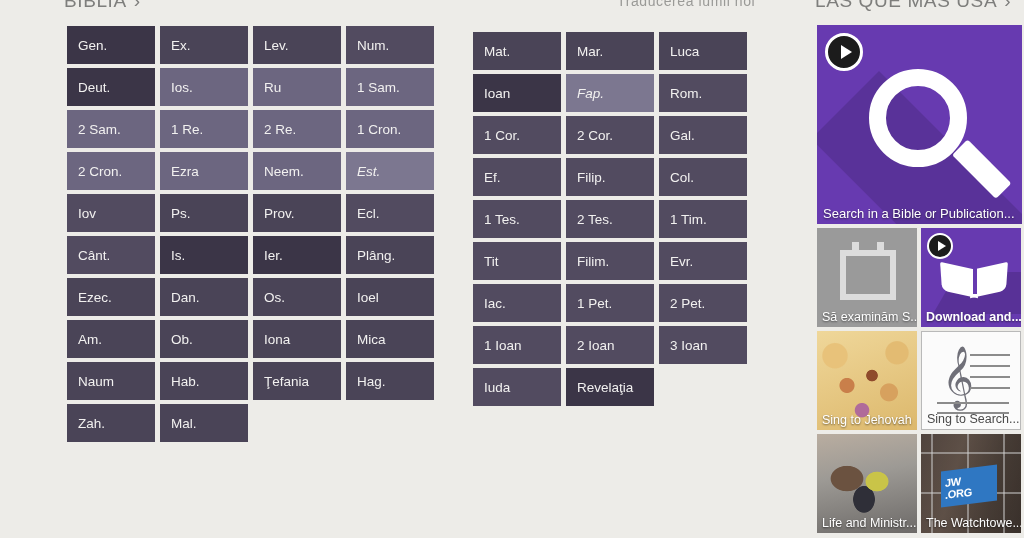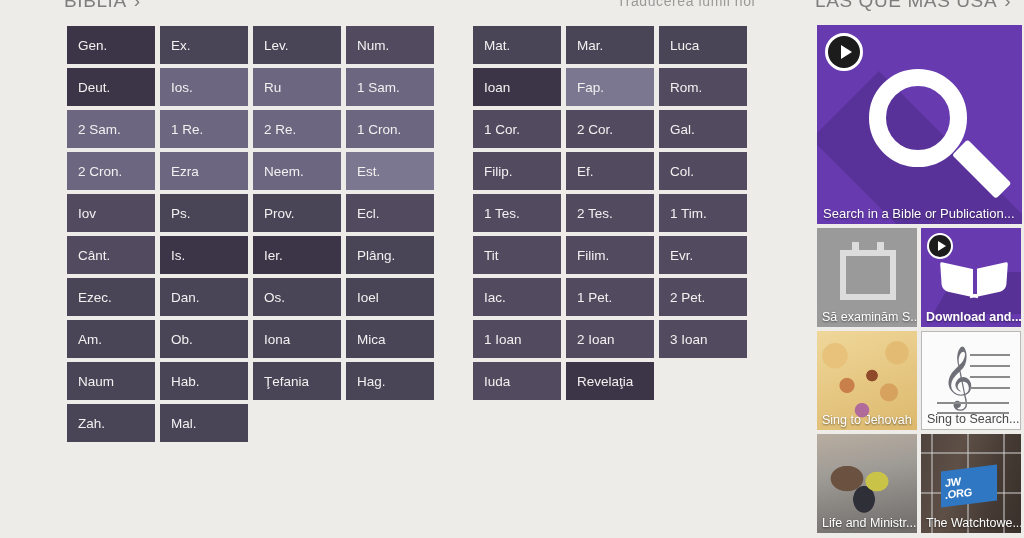--- a/index.html
+++ b/index.html
@@ -20,37 +20,37 @@
     white-space:nowrap;
   }
   #hdr-biblia { left:64px; top:-10px; color:#7e7e7c; font-weight:400; }
   #hdr-trad  { left:617px; top:-7px; font-size:14px; color:#9a9a97; }
   #hdr-las   { left:815px; top:-10px; color:#7e7e7c; }
   .chev { display:inline-block; margin-left:7px; font-weight:400; }
 
   
   .grid { position:absolute; display:flex; flex-wrap:wrap; }
   #grid-ot { left:67px; top:26px; width:372px;align-items:flex-end; }
-  #grid-nt { left:473px; top:26px; width:279px; }
+  #grid-nt { left:473px; top:32px; width:279px; }
 
   .tile {
     width:88px; height:38px;
     margin:0 5px 4px 0;
     display:flex; align-items:center;
     padding-left:11px;
     color:#f2f1f0;
     font-size:13.5px;
     cursor:pointer;
     user-select:none;
   }
   .t-a { background:#3b3547; }   
   .t-b { background:#4a4457; }   
   .t-c { background:#524b60; }   
   .t-d { background:#6c6680; }   
-  .t-e { background:#7c7790; }   
+  .t-e { background:#7c7790;font-style:italic; }   
 
   
   #sidebar { position:absolute; left:817px; top:25px; width:207px; }
 
   .big-tile {
     position:relative;
     width:205px; height:199px;
     background:#673ab0;
     overflow:hidden;
     cursor:pointer;
@@ -337,24 +337,24 @@
       <div class="tile t-c">
         <span>1 Cor.</span>
       </div>
       <div class="tile t-c">
         <span>2 Cor.</span>
       </div>
       <div class="tile t-c">
         <span>Gal.</span>
       </div>
       <div class="tile t-c">
+        <span>Ef.</span>
+      </div>
+      <div class="tile t-c">
         <span>Filip.</span>
-      </div>
-      <div class="tile t-c">
-        <span>Ef.</span>
       </div>
       <div class="tile t-c">
         <span>Col.</span>
       </div>
       <div class="tile t-c">
         <span>1 Tes.</span>
       </div>
       <div class="tile t-c">
         <span>2 Tes.</span>
       </div>

